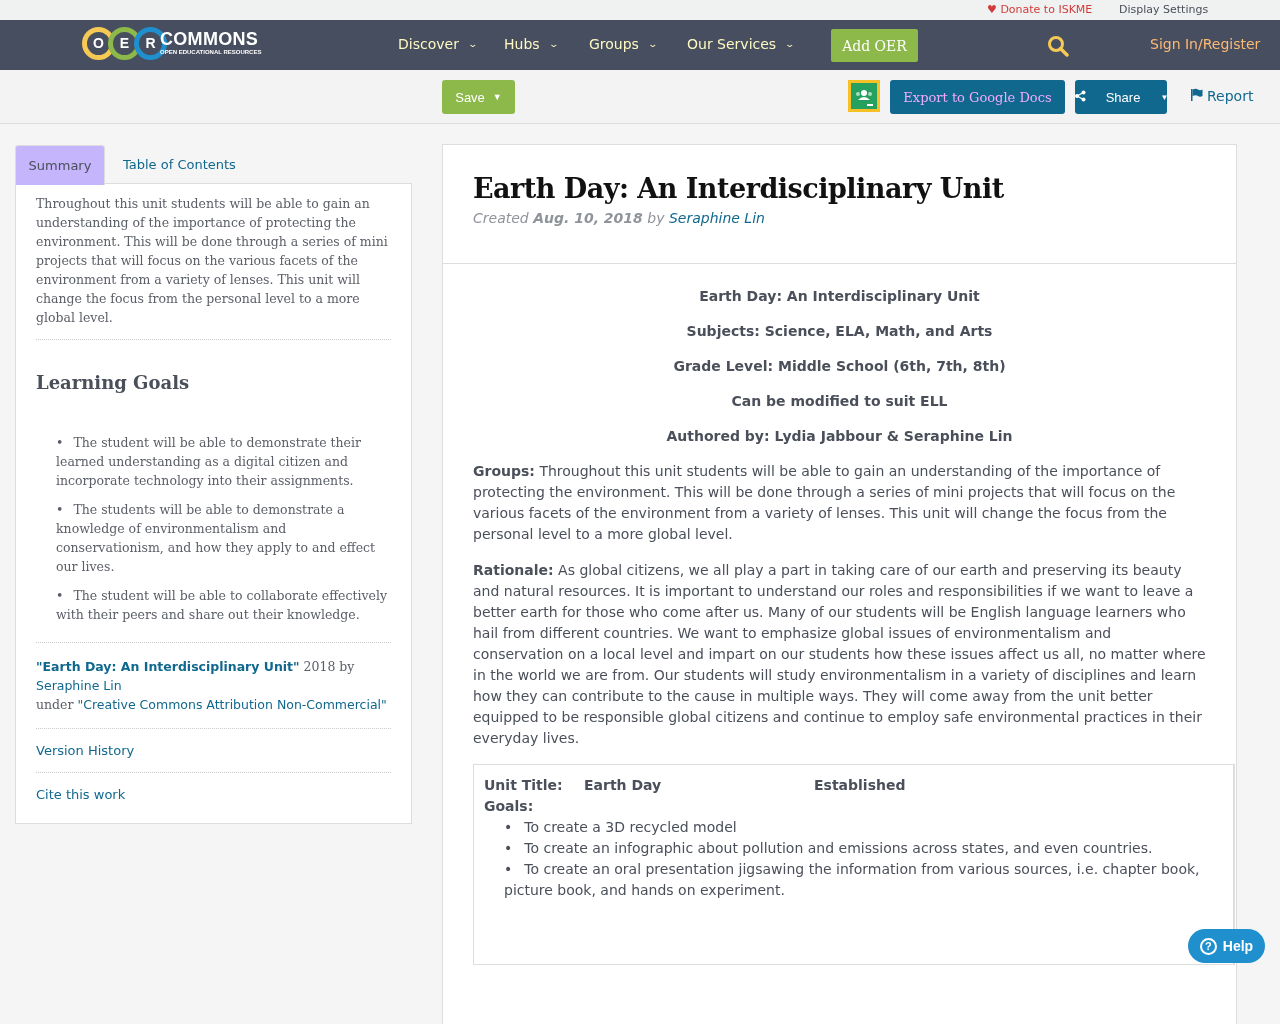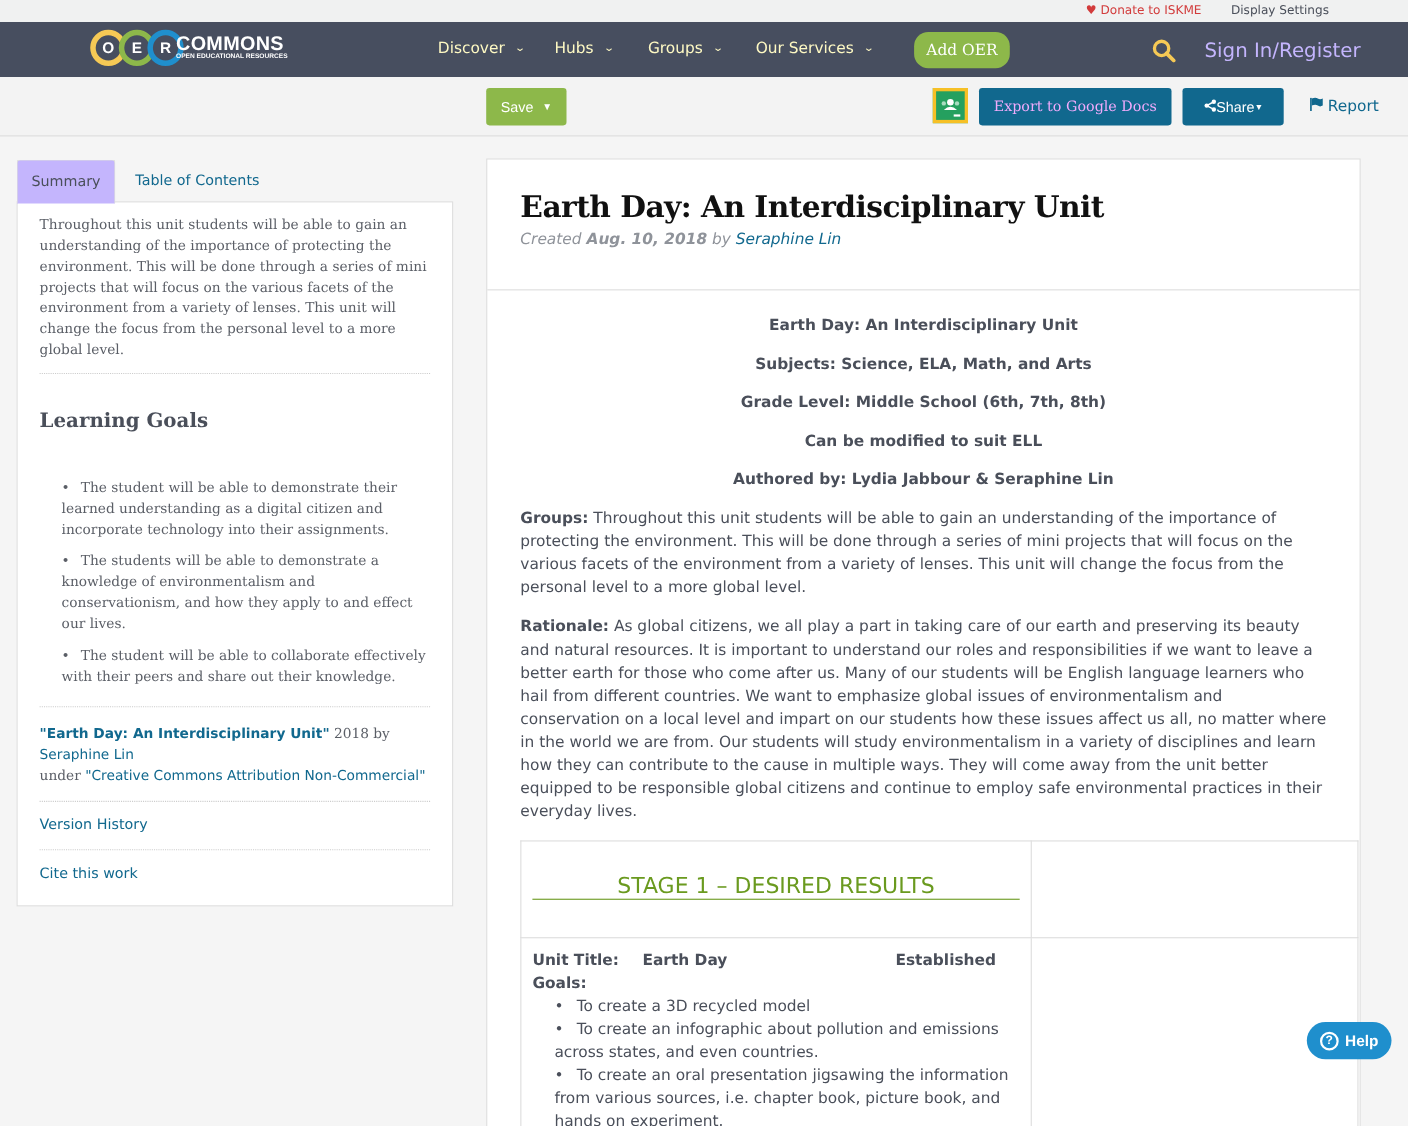--- a/index.html
+++ b/index.html
@@ -9,29 +9,29 @@
 .util .donate{position:absolute;left:987px;top:3px;color:#d23b3b}
 .util .display{position:absolute;left:1119px;top:3px;color:#4a4f5a}
 .nav{position:absolute;top:20px;left:0;width:1280px;height:50px;background:#474e5f}
 .logo{position:absolute;left:82px;top:6px;height:34px;display:flex;align-items:center}
 .ring{width:33px;height:33px;border-radius:50%;border:5px solid;background:#474e5f;color:#fff;font-weight:bold;font-size:14px;display:flex;align-items:center;justify-content:center;margin-right:-7px;font-family:"Liberation Sans",sans-serif}
 .logotext{color:#fff;font-family:"Liberation Sans",sans-serif}
 .logotext .big{font-size:18px;font-weight:bold;letter-spacing:.3px;line-height:18px}
 .logotext .small{font-size:6px;font-weight:bold;line-height:8px}
 .navitem{position:absolute;top:16px;color:#fef9c3;font-size:14px;display:flex;align-items:center}
 .navitem .chev{font-size:9px;margin-left:10px;display:inline-block;transform:scaleX(1.4)}
-.addoer{position:absolute;left:831px;top:9px;width:87px;height:33px;background:#8db84a;color:#fff;border-radius:13px;font-family:"DejaVu Serif",serif;font-size:14px;display:flex;align-items:center;justify-content:center}
+.addoer{position:absolute;left:831px;top:9px;width:87px;height:33px;background:#8db84a;color:#fff;border-radius:2px;font-family:"DejaVu Serif",serif;font-size:14px;display:flex;align-items:center;justify-content:center}
 .searchicon{position:absolute;left:1047px;top:15px;width:22px;height:22px}
-.signin{position:absolute;left:1095px;top:16px;color:#c4b5fd;font-size:18px}
+.signin{position:absolute;left:1150px;top:16px;color:#fdba74;font-size:14px}
 .toolbar{position:absolute;top:70px;left:0;width:1280px;height:54px;background:#f3f3f3;border-bottom:1px solid #ddd}
 .save{position:absolute;left:442px;top:10px;width:73px;height:34px;background:#8db84a;border-radius:3px;color:#fff;font-size:13px;display:flex;align-items:center;justify-content:center}
 .save .caret{margin-left:8px;font-size:9px}
 .gclass{position:absolute;left:848px;top:10px;width:32px;height:32px;border:3px solid #f6c026;background:#25a05f}
 .export{position:absolute;left:890px;top:10px;width:175px;height:34px;background:#11688e;border-radius:3px;color:#f0abfc;font-family:"DejaVu Serif",serif;font-size:13px;display:flex;align-items:center;justify-content:center}
-.share{position:absolute;left:1075px;top:10px;width:92px;height:34px;background:#11688e;border-radius:3px;color:#fff;font-size:13px;display:flex;align-items:center;justify-content:center;gap:0}
+.share{position:absolute;left:1075px;top:10px;width:92px;height:34px;background:#11688e;border-radius:3px;color:#fff;font-size:13px;display:flex;align-items:center;justify-content:center;gap:20px}
 .report{position:absolute;left:1190px;top:18px;color:#11688e;font-size:14px;display:flex;align-items:center;gap:4px}
 .tabs{position:absolute;left:15px;top:145px;width:397px;height:39px}
 .tab{position:absolute;top:0;height:39px;font-size:13px;display:flex;align-items:center;justify-content:center}
 .tab.active{left:0;width:90px;background:#c4b5fd;border:1px solid #ddd;border-bottom:none;color:#4a4f5a;border-radius:3px 3px 0 0;z-index:2;height:40px}
 .tab.toc{left:108px;color:#11688e}
 .sidepanel{position:absolute;left:15px;top:183px;width:397px;height:641px;background:#fff;border:1px solid #ddd}
 .sideinner{padding:10px 20px 0 20px}
 .serif{font-family:"DejaVu Serif",serif}
 .sumtext{font-size:12.5px;line-height:19px;color:#5a5e66;padding-bottom:12px;border-bottom:1px dotted #ccc}
 .lg{font-size:18px;color:#4a4f5a;margin-top:32px}
@@ -180,26 +180,20 @@
   <div class="mbody">
     <p class="center">Earth Day: An Interdisciplinary Unit</p>
     <p class="center">Subjects: Science, ELA, Math, and Arts</p>
     <p class="center">Grade Level: Middle School (6th, 7th, 8th)</p>
     <p class="center">Can be modified to suit ELL</p>
     <p class="center">Authored by: Lydia Jabbour &amp; Seraphine Lin</p>
     <p class="para"><b>Groups:</b><span> Throughout this unit students will be able to gain an understanding of the importance of protecting the environment. This will be done through a series of mini projects that will focus on the various facets of the environment from a variety of lenses. This unit will change the focus from the personal level to a more global level.</span></p>
     <p class="para"><b>Rationale:</b><span> As global citizens, we all play a part in taking care of our earth and preserving its beauty and natural resources. It is important to understand our roles and responsibilities if we want to leave a better earth for those who come after us. Many of our students will be English language learners who hail from different countries. We want to emphasize global issues of environmentalism and conservation on a local level and impart on our students how these issues affect us all, no matter where in the world we are from. Our students will study environmentalism in a variety of disciplines and learn how they can contribute to the cause in multiple ways. They will come away from the unit better equipped to be responsible global citizens and continue to employ safe environmental practices in their everyday lives.</span></p>
     <table class="stage">
       <tbody>
-          <tr>
-        <td class="stagehd">
-              <div class="stagetitle">STAGE 1 – DESIRED RESULTS</div>
-            </td>
-        <td></td>
-      </tr>
       <tr>
         <td class="unitcell">
           <div class="ut">
             <span style="width:100px">Unit Title:</span>
             <span style="width:230px">Earth Day</span>
             <span>Established</span>
           </div>
           <div style="font-weight:bold">Goals:</div>
           <ul class="gl">
             <li>To create a 3D recycled model</li>

